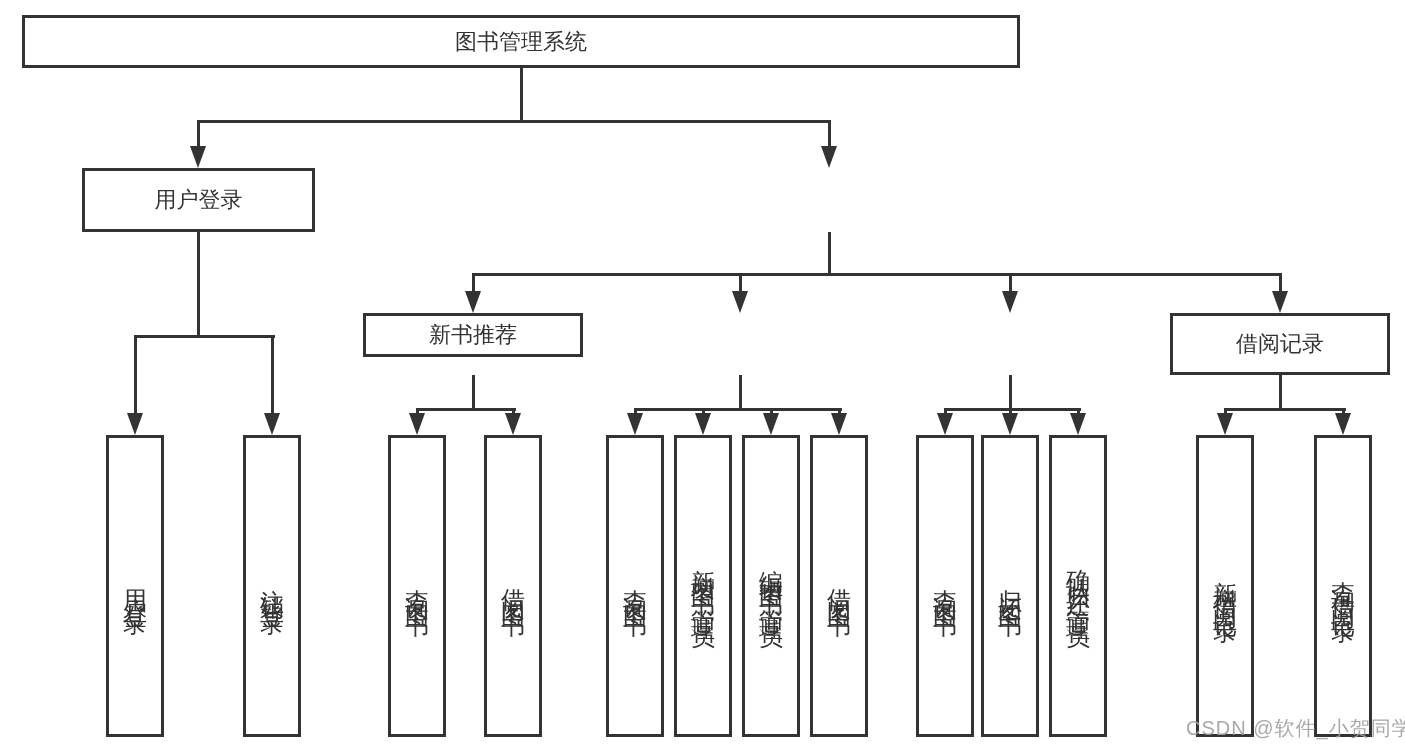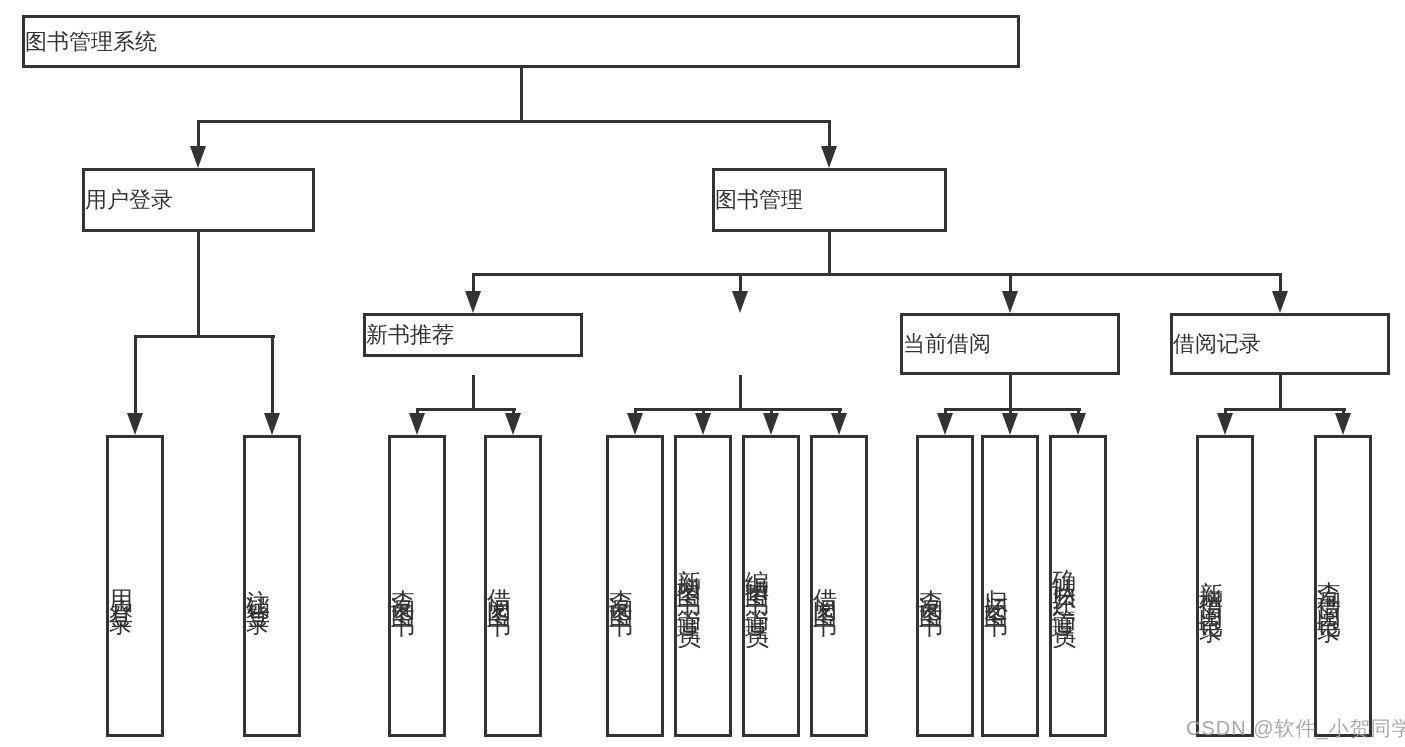--- a/index.html
+++ b/index.html
@@ -11,21 +11,21 @@
     color:#333333;
     overflow:hidden;
   }
   .box{
     position:absolute;
     background:#ffffff;
     border:3px solid #333333;
     box-sizing:border-box;
     display:flex;
     align-items:center;
-    justify-content:flex-start;
+    justify-content:center;
     font-size:22px;
     color:#333333;
     z-index:2;
   }
   .leaf{
     font-size:24px;
   }
   .vtext{
     writing-mode:vertical-rl;
     text-orientation:mixed;
@@ -63,29 +63,23 @@
 
 <div id="canvas">
 
   <div class="box" style="left:22px;top:15px;width:998px;height:53px;">
     <span>图书管理系统</span>
   </div>
 
   <div class="box" style="left:82px;top:168px;width:233px;height:64px;">
     <span>用户登录</span>
   </div>
-  <div class="box" style="left:712px;top:168px;width:235px;height:64px;">
-    <span>图书管理</span>
-  </div>
 
   <div class="box" style="left:363px;top:313px;width:220px;height:44px;">
     <span>新书推荐</span>
-  </div>
-  <div class="box" style="left:900px;top:313px;width:220px;height:62px;">
-    <span>当前借阅</span>
   </div>
   <div class="box" style="left:1170px;top:313px;width:220px;height:62px;">
     <span>借阅记录</span>
   </div>
 
   <div class="box leaf" style="left:106px;top:435px;width:58px;height:302px;">
     <span class="vtext">用户登录</span>
   </div>
   <div class="box leaf" style="left:243px;top:435px;width:58px;height:302px;">
     <span class="vtext">注销登录</span>

